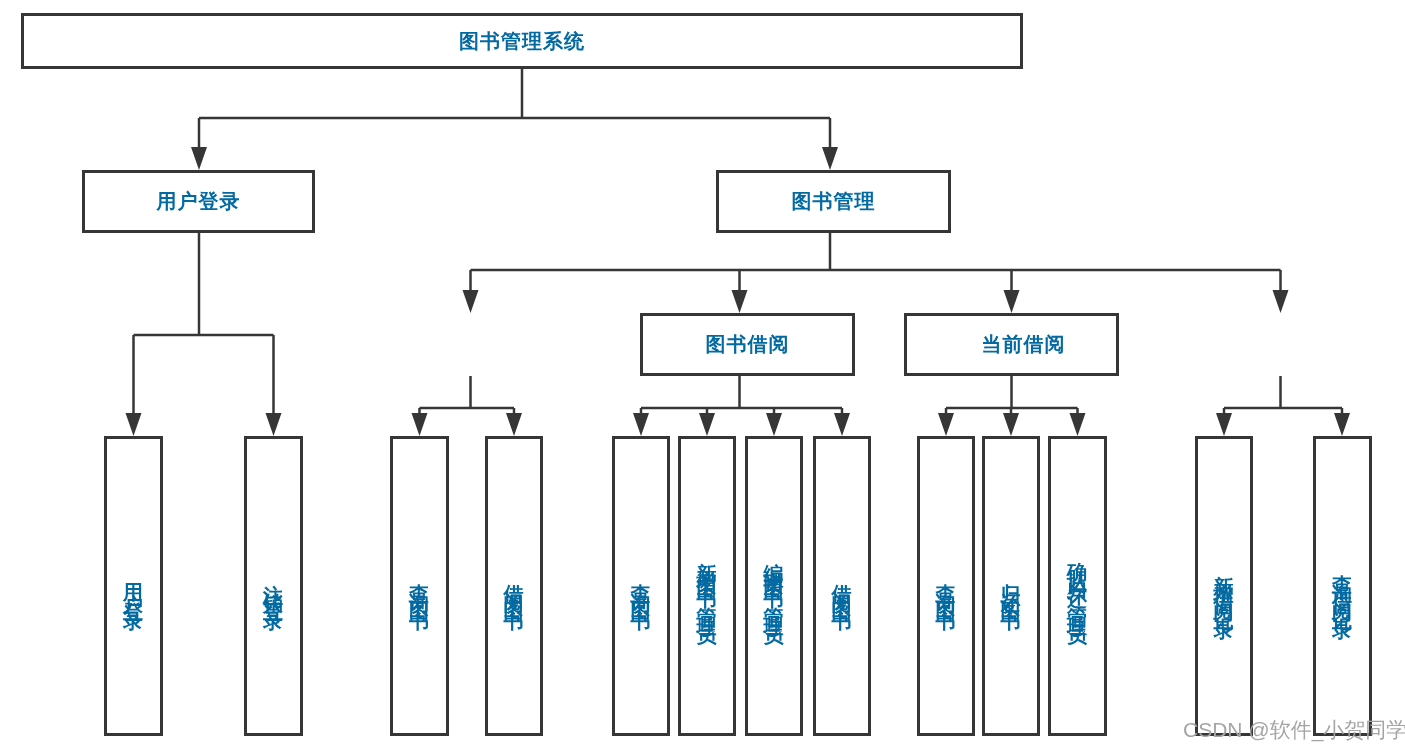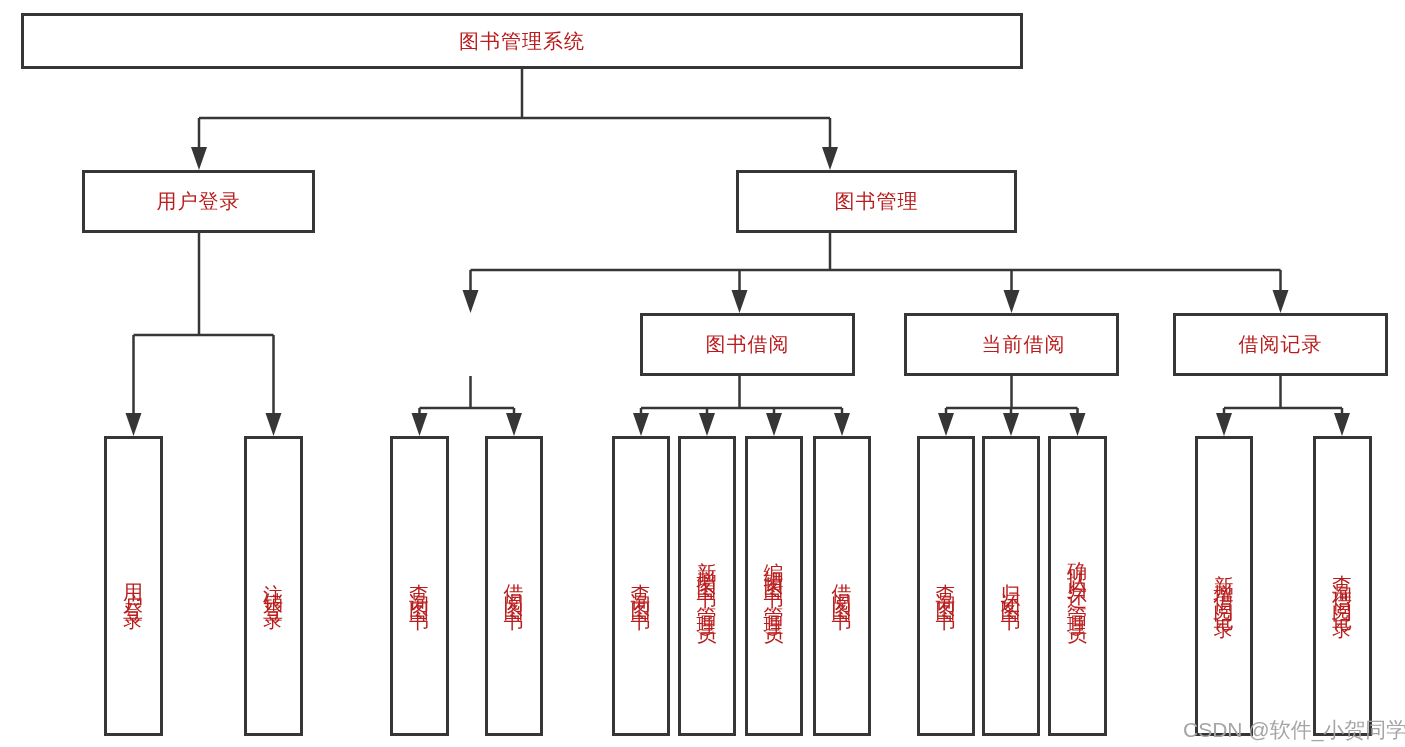--- a/index.html
+++ b/index.html
@@ -18,22 +18,23 @@
     z-index: 0;
   }
   .node {
     position: absolute;
     background: #ffffff;
     border: 3px solid #363636;
     box-sizing: border-box;
     display: flex;
     align-items: center;
     justify-content: center;
-    color: #b91c1c;
+    color: #0369a1;
     z-index: 1;
+    font-weight: bold;
   }
   .node .label {
     font-size: 20px;
     letter-spacing: 1px;
     white-space: nowrap;
   }
   .node.v .label {
     writing-mode: vertical-rl;
     text-orientation: mixed;
     font-size: 20px;
@@ -125,32 +126,29 @@
     </g>
   </svg>
 
   <div class="node h" style="left:21px; top:13px; width:1002px; height:56px;">
     <span class="label">图书管理系统</span>
   </div>
 
   <div class="node h" style="left:82px; top:170px; width:233px; height:63px;">
     <span class="label">用户登录</span>
   </div>
-  <div class="node h" style="left:736px; top:170px; width:281px; height:63px;">
+  <div class="node h" style="left:716px; top:170px; width:235px; height:63px;">
     <span class="label">图书管理</span>
   </div>
 
   <div class="node h" style="left:632px; top:313px; width:215px; height:63px;margin-left:8px;">
     <span class="label">图书借阅</span>
   </div>
   <div class="node h" style="left:904px; top:313px; width:215px; height:63px;padding-left:24px;">
     <span class="label">当前借阅</span>
-  </div>
-  <div class="node h" style="left:1173px; top:313px; width:215px; height:63px;">
-    <span class="label">借阅记录</span>
   </div>
 
   <div class="node v" style="left:104px; top:436px; width:59px; height:300px;">
     <span class="label">用户登录</span>
   </div>
   <div class="node v" style="left:244px; top:436px; width:59px; height:300px;">
     <span class="label">注销登录</span>
   </div>
 
   <div class="node v" style="left:390px; top:436px; width:59px; height:300px;">

